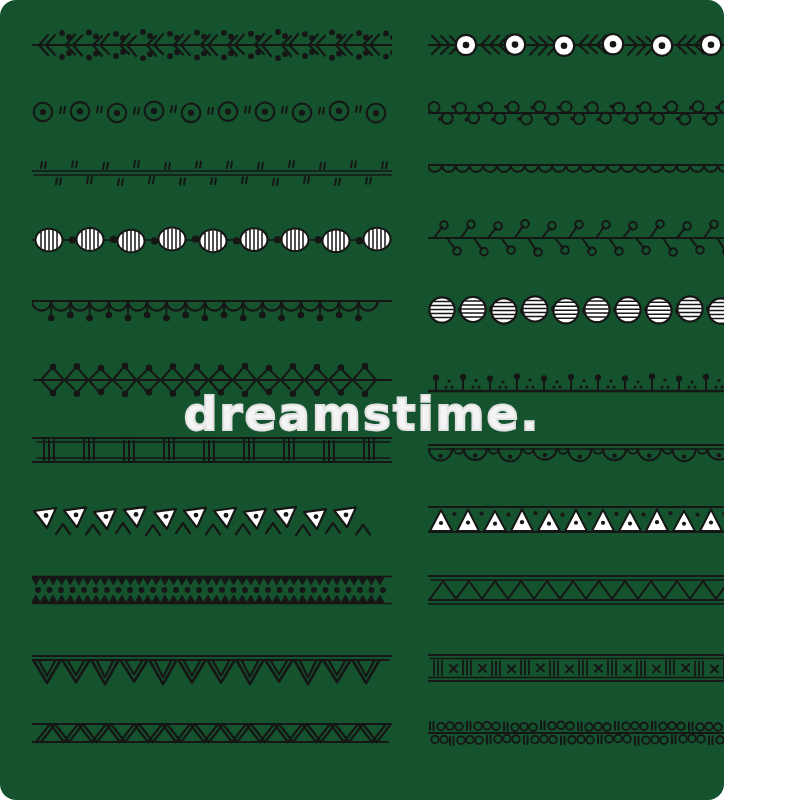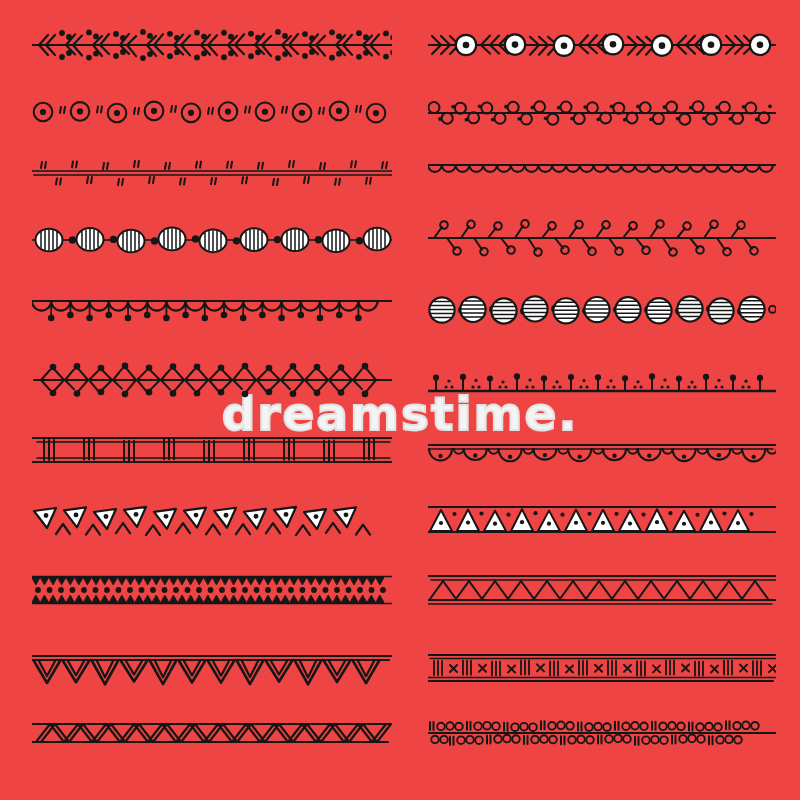--- a/index.html
+++ b/index.html
@@ -1,17 +1,17 @@
 <!DOCTYPE html>
 <html><head>
 <meta charset="utf-8">
 <style>
   html,body{margin:0;padding:0;background:#ffffff;}
-  #canvas{position:relative;width:800px;height:800px;background:#ef4444;overflow:hidden;
-          font-family:"DejaVu Sans", sans-serif;}
+  #canvas{position:relative;width:724px;height:800px;background:#14532d;overflow:hidden;
+          font-family:"DejaVu Sans", sans-serif;border-radius:16px;}
   .row{position:absolute;}
   #watermark{position:absolute;left:50%;top:386px;transform:translateX(-50%);
              font-family:"DejaVu Sans", sans-serif;font-weight:bold;font-size:47px;
              letter-spacing:2px;color:#f4f4f4;-webkit-text-stroke:2px #e2e2e2;
              user-select:none;white-space:nowrap;}
 </style>
 </head>
 <body>
 
 <div id="canvas">

